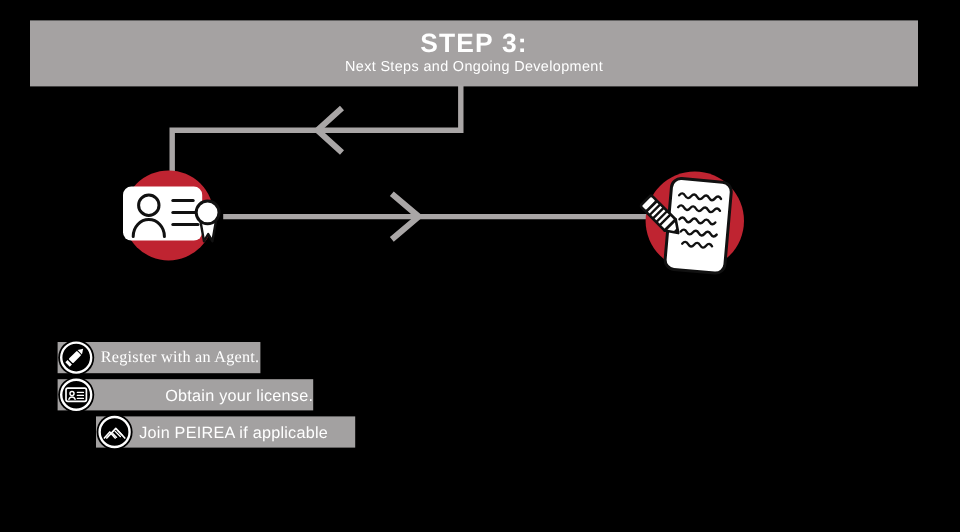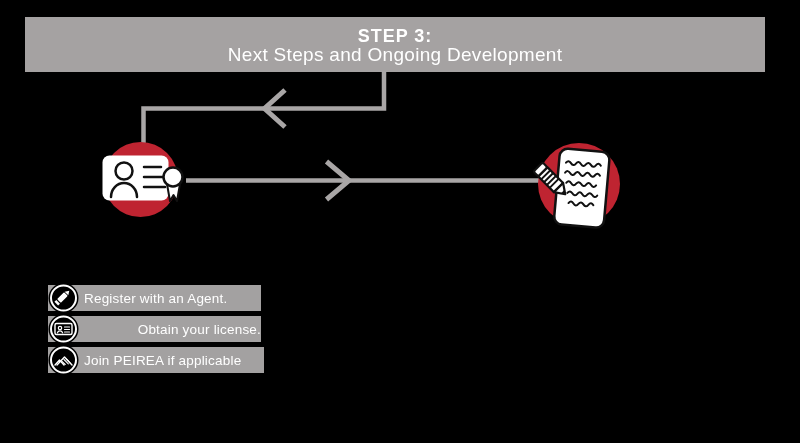--- a/index.html
+++ b/index.html
@@ -6,39 +6,39 @@
   #canvas{
     position:relative;width:800px;height:443px;background:#000;
     overflow:hidden;font-family:"Liberation Sans", sans-serif;
   }
   
   .header{
     position:absolute;left:25px;top:17px;width:740px;height:55px;
     background:#a5a2a2;color:#fff;display:flex;flex-direction:column;
     align-items:center;justify-content:center;text-align:center;
   }
-  .header .title{font-size:18px;font-weight:800;letter-spacing:1px;line-height:20px;}
-  .header .subtitle{font-size:19px;font-weight:400;letter-spacing:.3px;line-height:16px;margin-top:1px;}
+  .header .title{font-size:22px;font-weight:800;letter-spacing:1px;line-height:20px;}
+  .header .subtitle{font-size:12px;font-weight:400;letter-spacing:.3px;line-height:16px;margin-top:1px;}
   
   .connectors{position:absolute;left:0;top:0;pointer-events:none;}
   
   .node{position:absolute;border-radius:50%;background:#bf2431;}
   .node-left{left:103px;top:142px;width:75px;height:75px;}
   .node-right{left:538px;top:143px;width:82px;height:82px;}
   .node-icon{position:absolute;}
   .card-icon{left:101px;top:154px;}
   .notepad-icon{left:533px;top:139px;}
   
   .legend-item{
     position:absolute;left:48px;height:26px;background:#a3a1a1;
     display:flex;align-items:center;
   }
-  .li-1{top:285px;width:213px;}
+  .li-1{top:285px;width:169px;font-family:Liberation Serif, serif;}
   .li-2{top:316px;width:213px;justify-content:flex-end;}
-  .li-3{top:347px;width:216px;}
+  .li-3{top:347px;width:216px;margin-left:32px;}
   .legend-icon{
     position:absolute;left:2px;top:50%;transform:translateY(-50%);
     width:23px;height:23px;background:#000;border:2px solid #fff;
     box-shadow:0 0 0 1.5px #000;border-radius:50%;
     display:flex;align-items:center;justify-content:center;
   }
   .legend-label{
     margin-left:36px;color:#fff;font-size:13.5px;letter-spacing:.2px;
     white-space:nowrap;
   }

